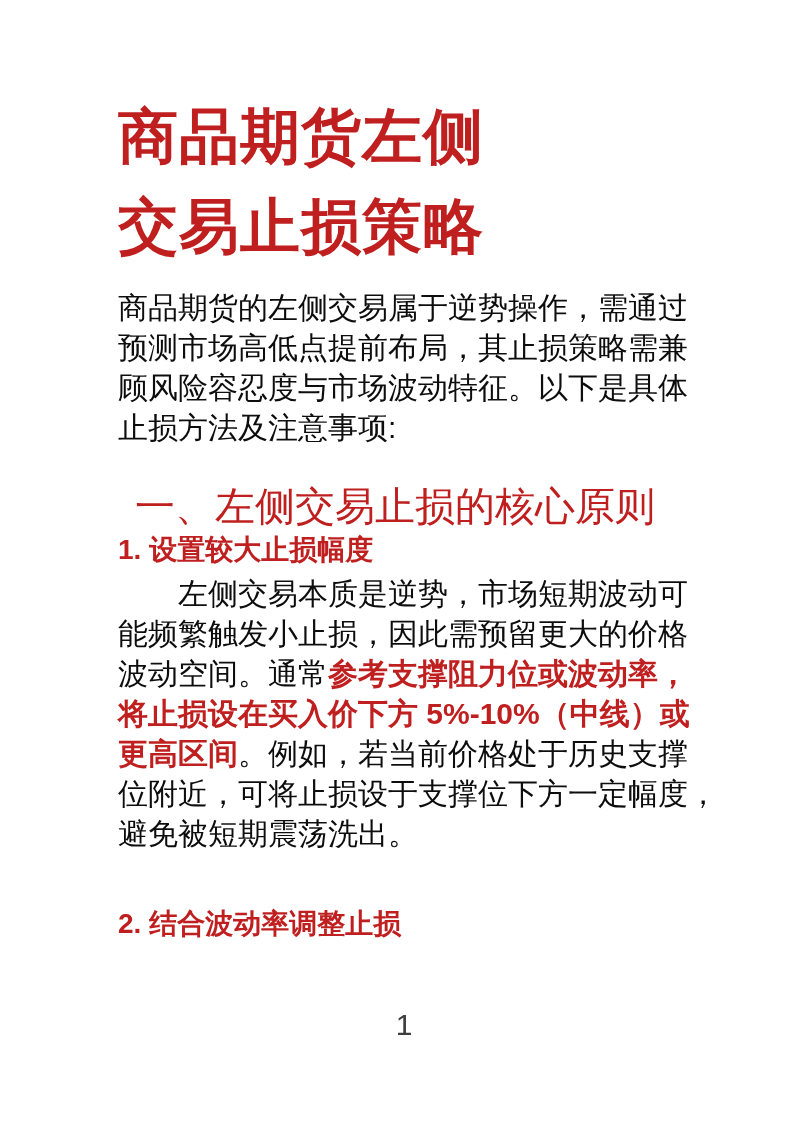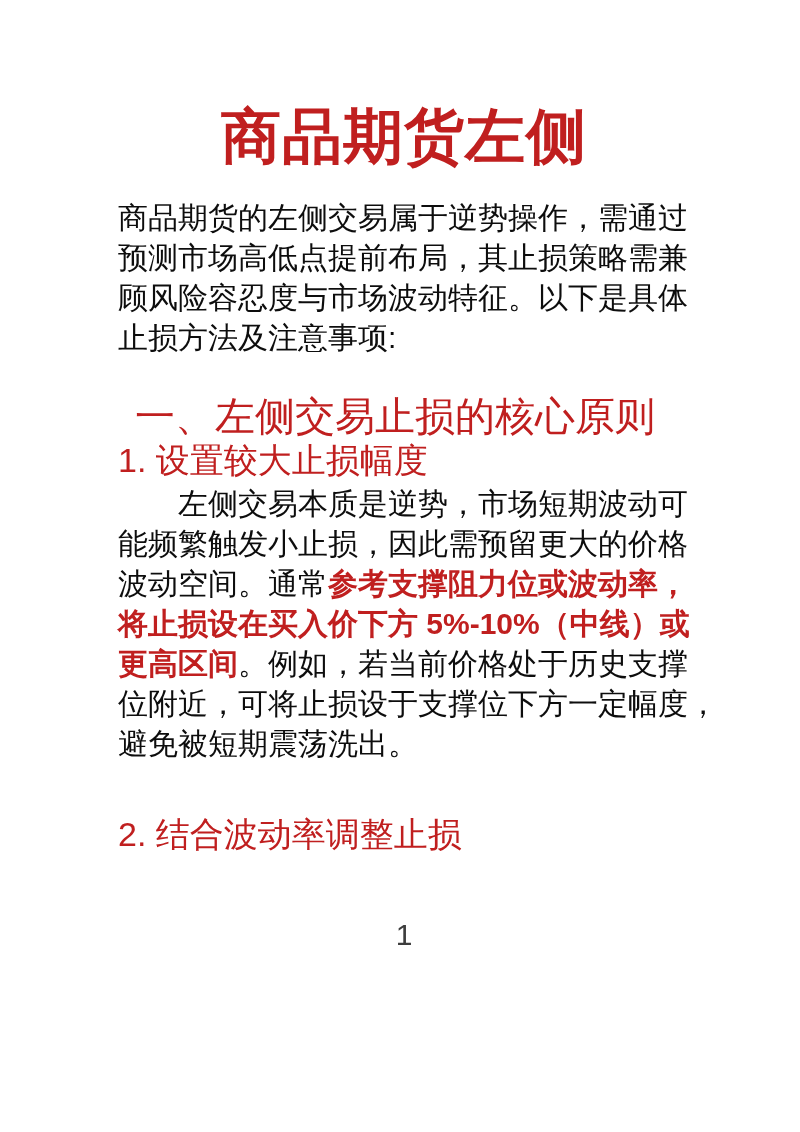--- a/index.html
+++ b/index.html
@@ -11,21 +11,21 @@
     margin:0 auto;
     background:var(--bg);
     overflow:hidden;
     font-family:"Liberation Sans","DejaVu Sans",sans-serif;
     color:var(--ink);
   }
   .content { padding-left:118px; }
   .doc-title {
     margin-top:92px;
     width:572px;
-    text-align:center;
+    text-align:left;
     font-size:60px;
     line-height:90px;
     font-weight:700;
     color:var(--red);
     letter-spacing:1px;
   }
   .intro {
     margin-top:16px;
     width:660px;
     font-size:30px;
@@ -38,23 +38,23 @@
     padding-left:17px;
     width:660px;
     font-size:40px;
     line-height:40px;
     font-weight:400;
     color:var(--red);
   }
   .sub-heading {
     margin-top:4px;
     width:660px;
-    font-size:34px;
+    font-size:28px;
     line-height:40px;
-    font-weight:400;
+    font-weight:700;
     color:var(--red);
   }
   .sub-heading.gap-large { margin-top:50px; }
   .para {
     margin-top:4px;
     width:660px;
     font-size:30px;
     line-height:40px;
     white-space:pre-wrap;
     color:var(--ink);
@@ -72,20 +72,21 @@
   }
 </style>
 </head>
 <body>
 
 <div class="page">
   <div class="content">
 
     <div class="doc-title">
       <div>商品期货左侧</div>
+      <div>交易止损策略</div>
     </div>
 
     <p class="intro">商品期货的左侧交易属于逆势操作，需通过
 预测市场高低点提前布局，其止损策略需兼
 顾风险容忍度与市场波动特征。以下是具体
 止损方法及注意事项:</p>
 
     <h2 class="sec-heading">一、左侧交易止损的核心原则</h2>
 
     <h3 class="sub-heading">1. 设置较大止损幅度</h3>

